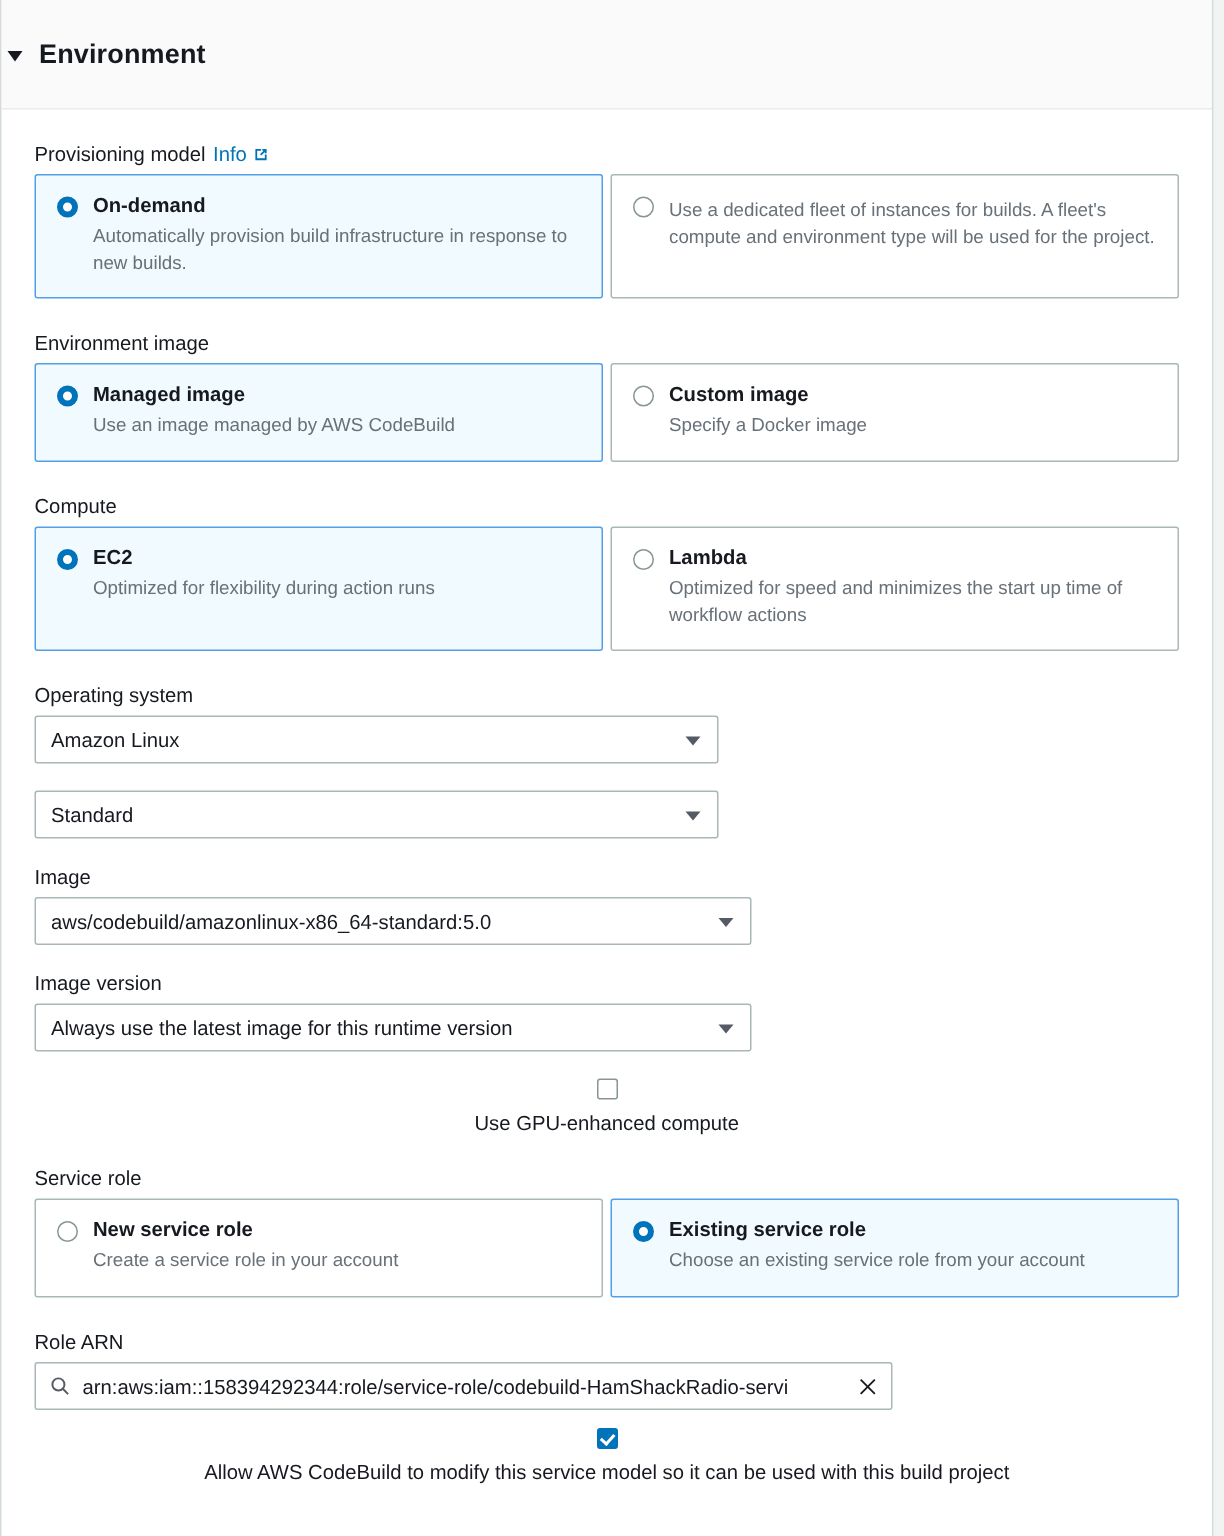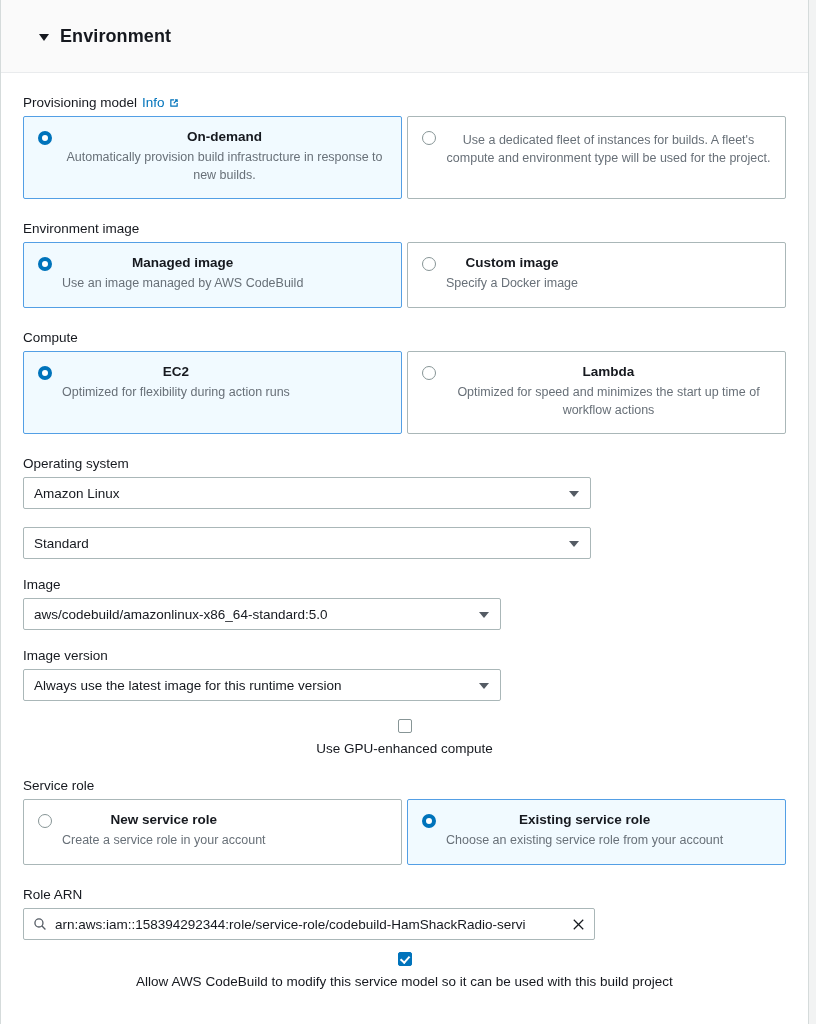--- a/index.html
+++ b/index.html
@@ -18,37 +18,37 @@
     border-right: 1px solid #d5dbdb;
     border-left: 1px solid #d5dbdb;
     overflow: hidden;
   }
   .panel-header {
     height: 73px;
     background: #fafafa;
     border-bottom: 1px solid #e9ebed;
     display: flex;
     align-items: center;
-    padding-left: 38px;
+    padding-left: 4px;
   }
   .caret {
     width: 0; height: 0;
     border-left: 5.5px solid transparent;
     border-right: 5.5px solid transparent;
     border-top: 7px solid #16191f;
     margin-right: 11px;
     margin-top: 2px;
   }
   .panel-title {
     font-size: 18px;
     font-weight: bold;
     color: #16191f;
     letter-spacing: 0.1px;
   }
-  .body { padding: 22px 22px 0 22px; text-align: center; }
+  .body { padding: 22px 22px 0 22px; }
 
   .field-label {
     font-size: 13.5px;
     color: #16191f;
     margin-bottom: 6px;
     display: flex;
     align-items: center;
     gap: 5px;
   }
   .info-link {
@@ -102,21 +102,21 @@
     color: #687078;
     line-height: 1.42;
     margin-top: 3px;
   }
 
   .row-gap { height: 22px; }
   .row-gap-sm { height: 18px; }
 
   .select {
     position: relative;
-    width: 568px;
+    width: 456px;
     height: 32px;
     border: 1px solid #aab7b8;
     border-radius: 2px;
     background: #fff;
     display: flex;
     align-items: center;
     padding: 0 30px 0 10px;
     font-size: 13.5px;
     color: #16191f;
   }

